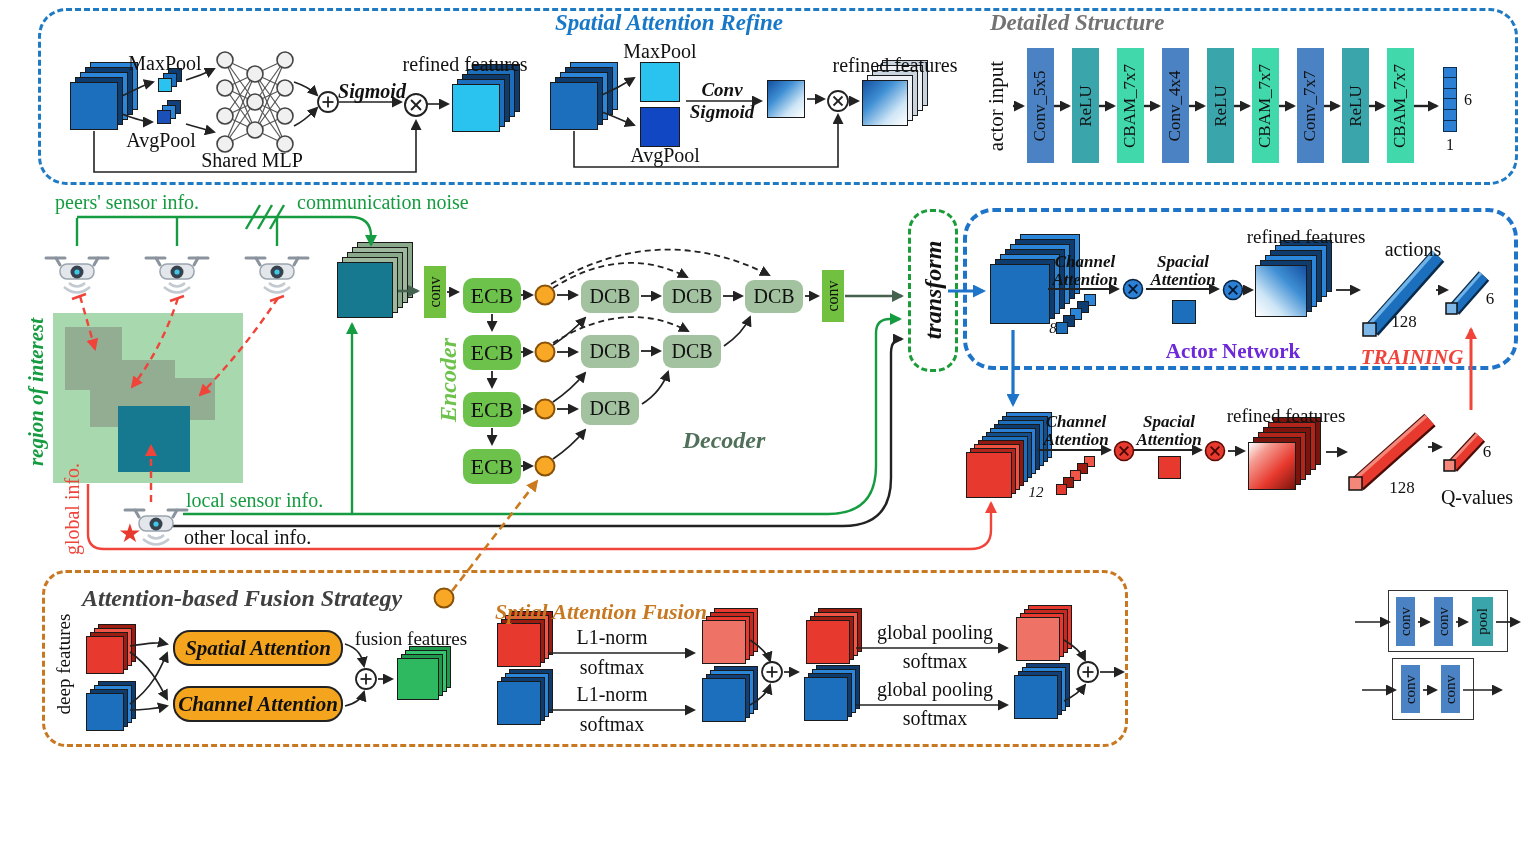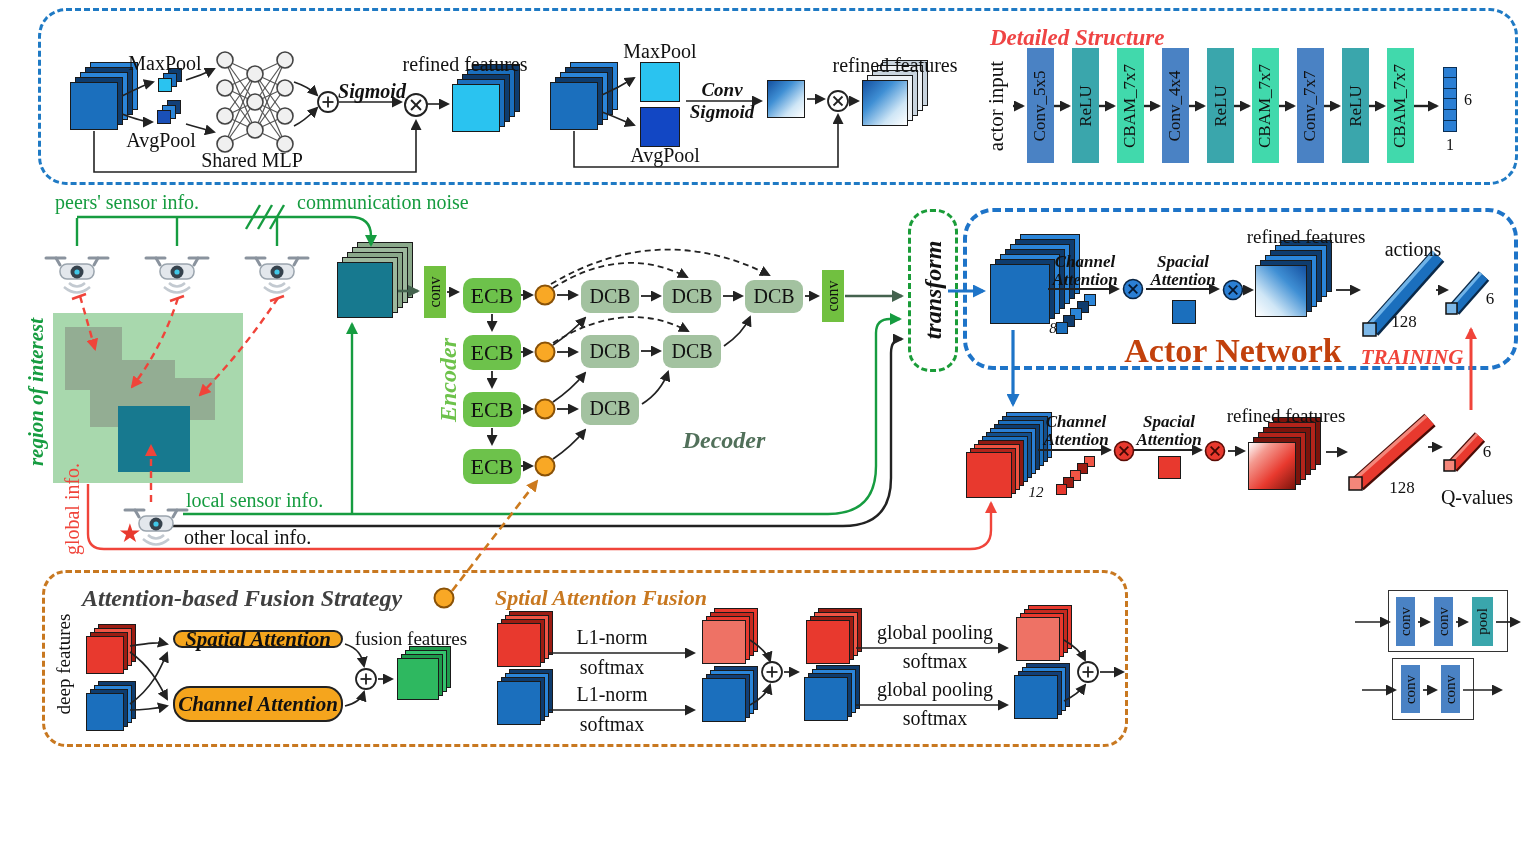--- a/index.html
+++ b/index.html
@@ -61,20 +61,21 @@
   <div class="cl bi" style="left:372px;top:91px;font-size:20px">Sigmoid</div>
   <div class="cl" style="left:465px;top:64px;font-size:20px">refined features</div>
   <div class="stack" style="left: 452px; top: 64px; width: 68px; height: 68px;">
       <span class="layer" style="left: 20px; top: 0px; width: 48px; height: 48px; background: rgb(14, 60, 110);"></span>
       <span class="layer" style="left: 15px; top: 5px; width: 48px; height: 48px; background: rgb(27, 111, 189);"></span>
       <span class="layer" style="left: 10px; top: 10px; width: 48px; height: 48px; background: rgb(14, 60, 110);"></span>
       <span class="layer" style="left: 5px; top: 15px; width: 48px; height: 48px; background: rgb(27, 111, 189);"></span>
       <span class="layer" style="left: 0px; top: 20px; width: 48px; height: 48px; background: rgb(42, 195, 240);"></span>
     </div>
 
+  <div class="lab bi" style="left:555px;top:23px;font-size:23px;color:#1878c8">Spatial Attention Refine</div>
   <div class="stack" style="left: 550px; top: 62px; width: 68px; height: 68px;">
       <span class="layer" style="left: 20px; top: 0px; width: 48px; height: 48px; background: rgb(43, 133, 216);"></span>
       <span class="layer" style="left: 15px; top: 5px; width: 48px; height: 48px; background: rgb(14, 60, 110);"></span>
       <span class="layer" style="left: 10px; top: 10px; width: 48px; height: 48px; background: rgb(43, 133, 216);"></span>
       <span class="layer" style="left: 5px; top: 15px; width: 48px; height: 48px; background: rgb(14, 60, 110);"></span>
       <span class="layer" style="left: 0px; top: 20px; width: 48px; height: 48px; background: rgb(27, 111, 189);"></span>
     </div>
   <div class="cl" style="left:660px;top:51px;font-size:20px">MaxPool</div>
   <div class="sq" style="left:640px;top:62px;width:40px;height:40px;background:#2ac3f0"></div>
   <div class="sq" style="left:640px;top:107px;width:40px;height:40px;background:#1247c4"></div>
@@ -84,21 +85,21 @@
   <div class="sq grad-blue" style="left:767px;top:80px;width:38px;height:38px"></div>
   <div class="cl" style="left:895px;top:65px;font-size:20px">refined features</div>
   <div class="stack" style="left: 862px; top: 60px; width: 66px; height: 66px;">
       <span class="layer" style="left: 20px; top: 0px; width: 46px; height: 46px; background: rgb(201, 212, 222);"></span>
       <span class="layer" style="left: 15px; top: 5px; width: 46px; height: 46px; background: rgb(238, 242, 246);"></span>
       <span class="layer" style="left: 10px; top: 10px; width: 46px; height: 46px; background: rgb(201, 212, 222);"></span>
       <span class="layer" style="left: 5px; top: 15px; width: 46px; height: 46px; background: rgb(238, 242, 246);"></span>
       <span class="layer grad-blue" style="left: 0px; top: 20px; width: 46px; height: 46px;"></span>
     </div>
 
-  <div class="lab bi" style="left:990px;top:38px;font-size:23px;color:#ef4444">Detailed Structure</div>
+  <div class="lab bi" style="left:990px;top:23px;font-size:23px;color:#737373">Detailed Structure</div>
   <div class="vl" style="left:996px;top:106px;font-size:21px">actor input</div>
   <div class="dsblock" style="left:1027px;top:48px;background:#4a82c4">
       <span>Conv_5x5</span>
     </div>
   <div class="dsblock" style="left:1072px;top:48px;background:#3aa6ac">
       <span>ReLU</span>
     </div>
   <div class="dsblock" style="left:1117px;top:48px;background:#41d9ac">
       <span>CBAM_7x7</span>
     </div>
@@ -216,21 +217,21 @@
       <span class="layer" style="left: 25px; top: 0px; width: 52px; height: 52px; background: rgb(14, 60, 110);"></span>
       <span class="layer" style="left: 20px; top: 5px; width: 52px; height: 52px; background: rgb(43, 133, 216);"></span>
       <span class="layer" style="left: 15px; top: 10px; width: 52px; height: 52px; background: rgb(14, 60, 110);"></span>
       <span class="layer" style="left: 10px; top: 15px; width: 52px; height: 52px; background: rgb(43, 133, 216);"></span>
       <span class="layer" style="left: 5px; top: 20px; width: 52px; height: 52px; background: rgb(14, 60, 110);"></span>
       <span class="layer grad-blue-tr" style="left: 0px; top: 25px; width: 52px; height: 52px;"></span>
     </div>
   <div class="cl" style="left:1404px;top:322px;font-size:17px">128</div>
   <div class="cl" style="left:1490px;top:299px;font-size:17px">6</div>
   <div class="cl" style="left:1413px;top:249px;font-size:20px">actions</div>
-  <div class="cl b" style="left:1233px;top:351px;font-size:34px;color:#c2410c">Actor Network</div>
+  <div class="cl b" style="left:1233px;top:351px;font-size:21px;color:#6d28d9">Actor Network</div>
   <div class="cl bi" style="left:1412px;top:357px;font-size:21px;color:#f0443a">TRAINING</div>
 
   <div class="stack" style="left: 966px; top: 412px; width: 86px; height: 86px;">
       <span class="layer" style="left: 40px; top: 0px; width: 46px; height: 46px; background: rgb(43, 127, 212);"></span>
       <span class="layer" style="left: 36px; top: 4px; width: 46px; height: 46px; background: rgb(19, 79, 140);"></span>
       <span class="layer" style="left: 32px; top: 8px; width: 46px; height: 46px; background: rgb(27, 111, 189);"></span>
       <span class="layer" style="left: 28px; top: 12px; width: 46px; height: 46px; background: rgb(14, 60, 110);"></span>
       <span class="layer" style="left: 24px; top: 16px; width: 46px; height: 46px; background: rgb(43, 127, 212);"></span>
       <span class="layer" style="left: 20px; top: 20px; width: 46px; height: 46px; background: rgb(19, 79, 140);"></span>
       <span class="layer" style="left: 16px; top: 24px; width: 46px; height: 46px; background: rgb(27, 111, 189);"></span>
@@ -270,35 +271,35 @@
       <span class="layer" style="left: 8px; top: 4px; width: 38px; height: 38px; background: rgb(240, 85, 69);"></span>
       <span class="layer" style="left: 4px; top: 8px; width: 38px; height: 38px; background: rgb(156, 28, 18);"></span>
       <span class="layer" style="left: 0px; top: 12px; width: 38px; height: 38px; background: rgb(232, 57, 46);"></span>
     </div>
   <div class="stack" style="left: 86px; top: 681px; width: 50px; height: 50px;">
       <span class="layer" style="left: 12px; top: 0px; width: 38px; height: 38px; background: rgb(14, 60, 110);"></span>
       <span class="layer" style="left: 8px; top: 4px; width: 38px; height: 38px; background: rgb(43, 133, 216);"></span>
       <span class="layer" style="left: 4px; top: 8px; width: 38px; height: 38px; background: rgb(14, 60, 110);"></span>
       <span class="layer" style="left: 0px; top: 12px; width: 38px; height: 38px; background: rgb(27, 111, 189);"></span>
     </div>
-  <div class="box bi" style="left:173px;top:630px;width:170px;height:18px;background:#f5a51d;border:2px solid #222;border-radius:17px;font-size:21px">
+  <div class="box bi" style="left:173px;top:630px;width:170px;height:36px;background:#f5a51d;border:2px solid #222;border-radius:17px;font-size:21px">
       <span>Spatial Attention</span>
     </div>
   <div class="box bi" style="left:173px;top:686px;width:170px;height:36px;background:#f5a51d;border:2px solid #222;border-radius:17px;font-size:21px">
       <span>Channel Attention</span>
     </div>
   <div class="cl" style="left:411px;top:639px;font-size:19px">fusion features</div>
   <div class="stack" style="left: 397px; top: 646px; width: 54px; height: 54px;">
       <span class="layer" style="left: 12px; top: 0px; width: 42px; height: 42px; background: rgb(31, 154, 76);"></span>
       <span class="layer" style="left: 8px; top: 4px; width: 42px; height: 42px; background: rgb(53, 196, 110);"></span>
       <span class="layer" style="left: 4px; top: 8px; width: 42px; height: 42px; background: rgb(31, 154, 76);"></span>
       <span class="layer" style="left: 0px; top: 12px; width: 42px; height: 42px; background: rgb(46, 184, 96);"></span>
     </div>
 
-  <div class="lab bi" style="left:495px;top:598px;font-size:22px;color:#c87820">Sptial Attention Fusion</div>
+  <div class="lab bi" style="left:495px;top:612px;font-size:22px;color:#c87820">Sptial Attention Fusion</div>
   <div class="stack" style="left: 497px; top: 611px; width: 56px; height: 56px;">
       <span class="layer" style="left: 12px; top: 0px; width: 44px; height: 44px; background: rgb(156, 28, 18);"></span>
       <span class="layer" style="left: 8px; top: 4px; width: 44px; height: 44px; background: rgb(240, 85, 69);"></span>
       <span class="layer" style="left: 4px; top: 8px; width: 44px; height: 44px; background: rgb(156, 28, 18);"></span>
       <span class="layer" style="left: 0px; top: 12px; width: 44px; height: 44px; background: rgb(232, 57, 46);"></span>
     </div>
   <div class="cl" style="left:612px;top:637px;font-size:20px">L1-norm</div>
   <div class="cl" style="left:612px;top:667px;font-size:20px">softmax</div>
   <div class="stack" style="left: 702px; top: 608px; width: 56px; height: 56px;">
       <span class="layer" style="left: 12px; top: 0px; width: 44px; height: 44px; background: rgb(232, 57, 46);"></span>

